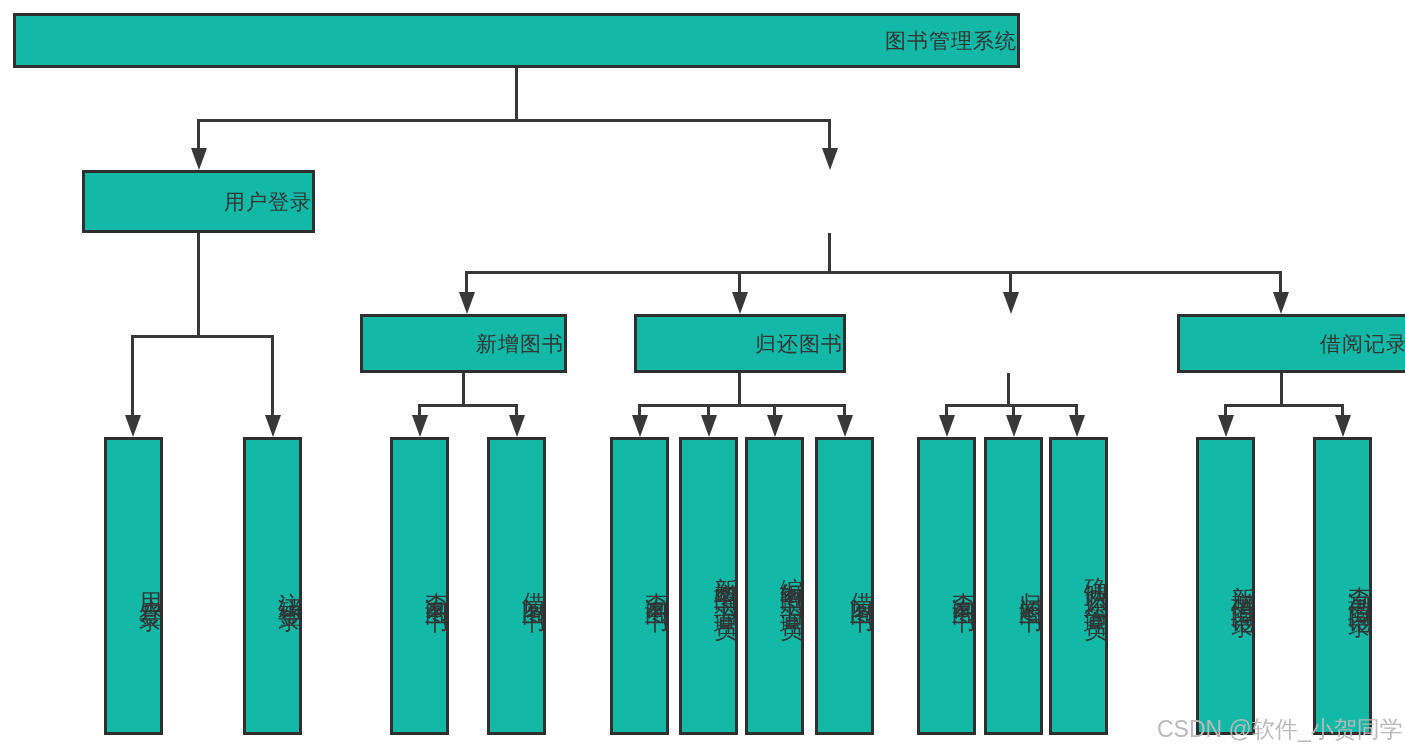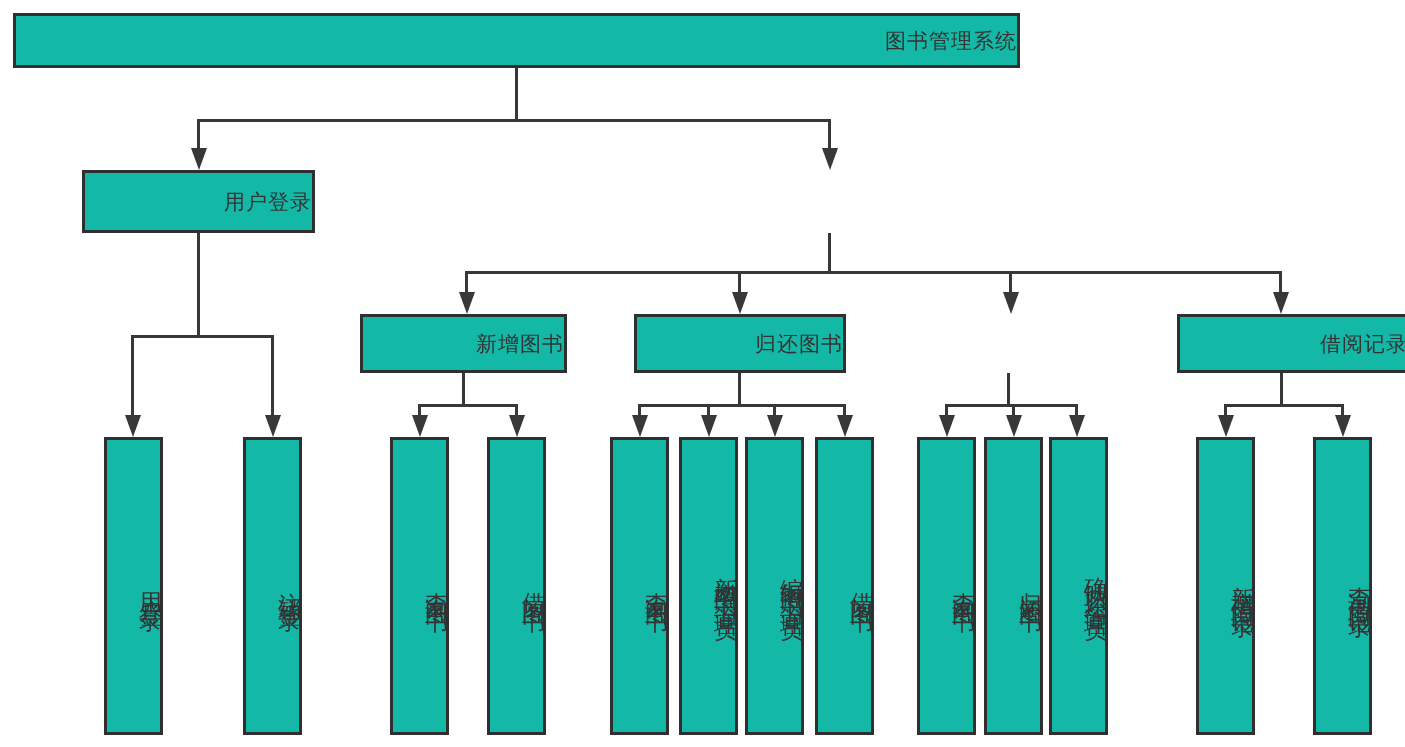--- a/index.html
+++ b/index.html
@@ -171,14 +171,15 @@
   <div class="vline" style="left:1075px;top:404px;height:13px;"></div>
   <div class="arrow" style="left:1069px;top:415px;"></div>
 
   <div class="vline" style="left:1280px;top:373px;height:33px;"></div>
   <div class="hline" style="left:1224px;top:404px;width:119px;"></div>
   <div class="vline" style="left:1224px;top:404px;height:13px;"></div>
   <div class="arrow" style="left:1218px;top:415px;"></div>
   <div class="vline" style="left:1341px;top:404px;height:13px;"></div>
   <div class="arrow" style="left:1335px;top:415px;"></div>
 
+  <div class="watermark">CSDN @软件_小贺同学</div>
 
 </div>
 
 </body></html>

